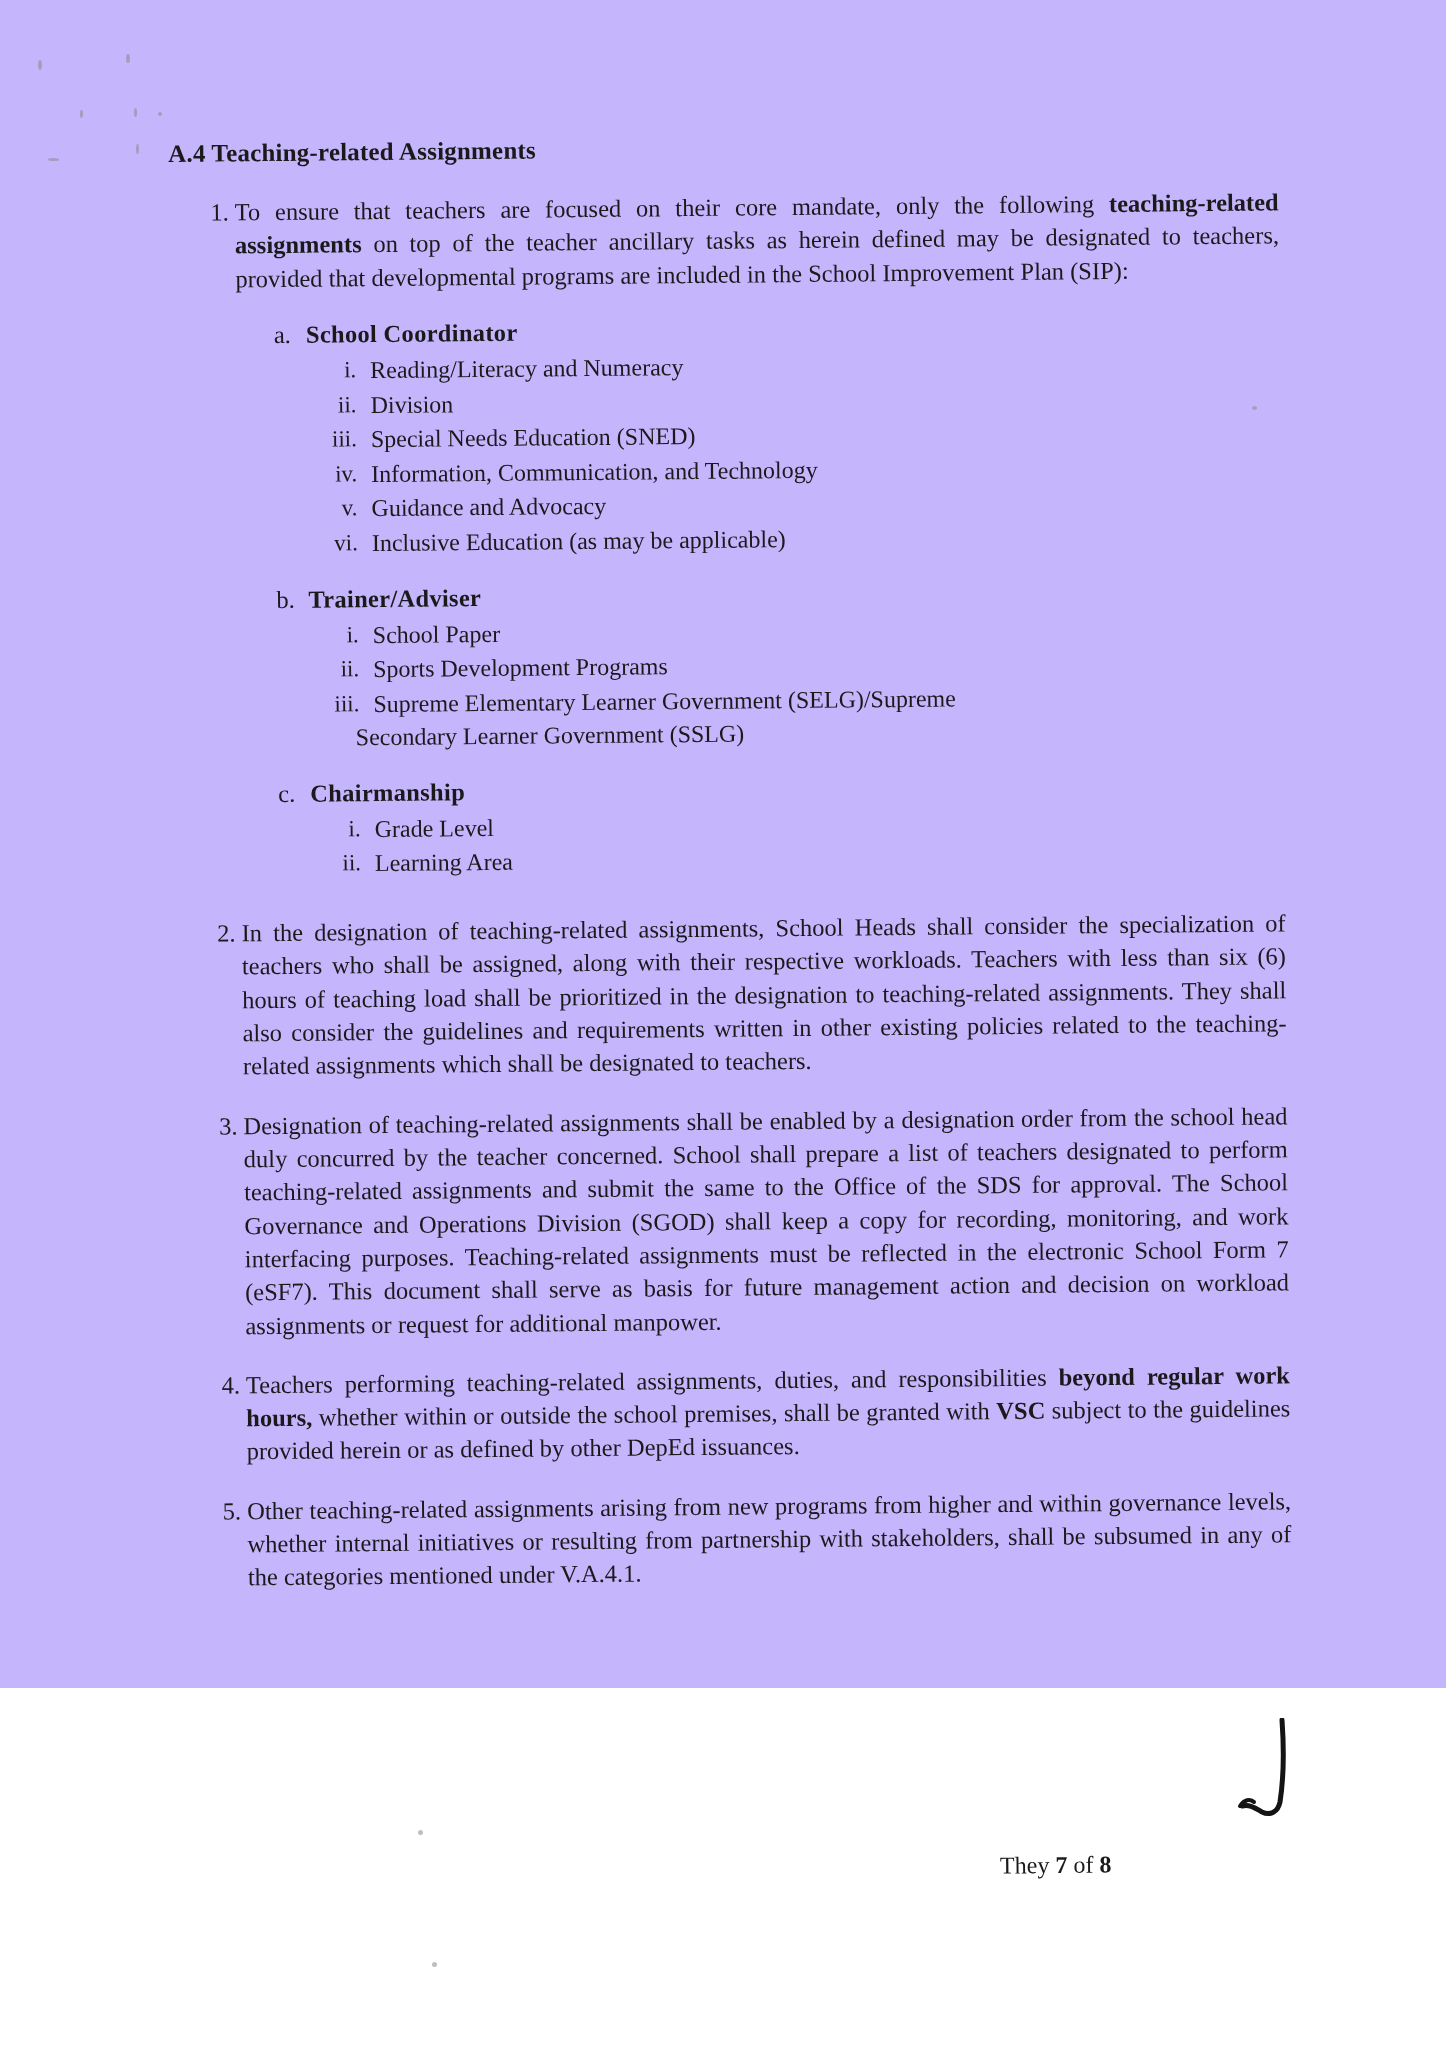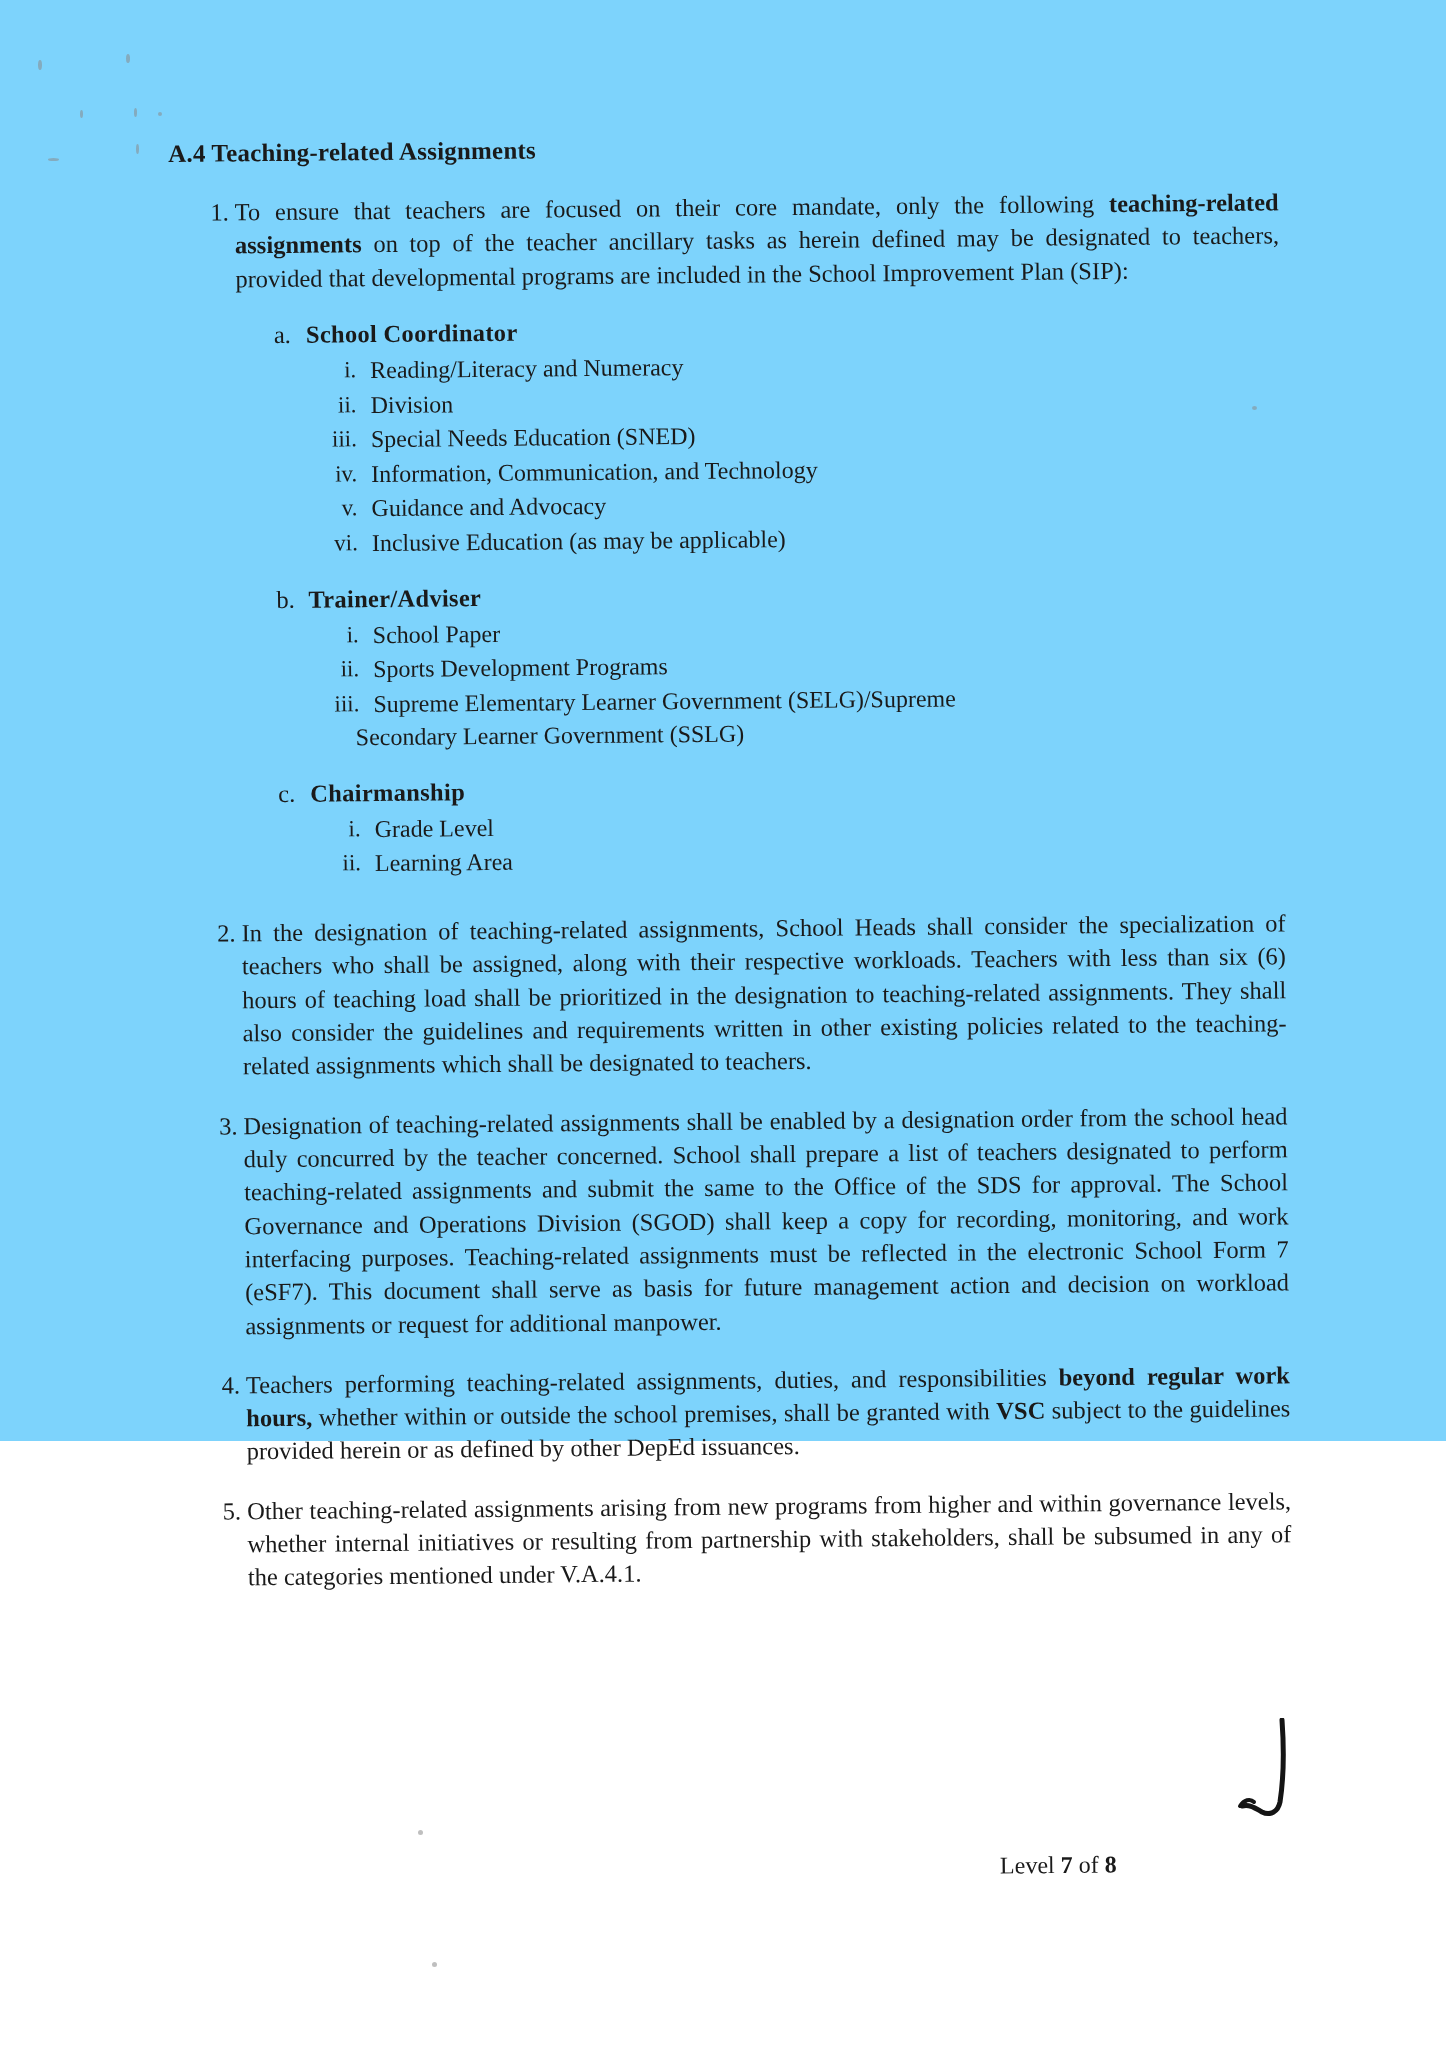--- a/index.html
+++ b/index.html
@@ -12,22 +12,22 @@
     height: 2048px;
     position: relative;
     font-family: "Liberation Serif", serif;
     color: #1a1a1a;
     overflow: hidden;
   }
   .page {
     position: absolute;
     top: 0; left: 0;
     width: 1446px;
-    height: 1441px;
-    background: #7dd3fc;
+    height: 1688px;
+    background: #c4b5fd;
   }
   
   .speck {
     position: absolute;
     background: #8a8a8a;
     border-radius: 50%;
     opacity: .55;
   }
   .content {
     position: absolute;
@@ -193,16 +193,16 @@
     </div>
 
   </div>
 
   <svg class="squiggle" viewBox="0 0 80 110">
     <path d="M60 2 C62 30, 62 58, 58 84 C56 94, 48 98, 40 94 C33 90, 28 86, 20 88" fill="none" stroke="#141414" stroke-width="5" stroke-linecap="round"></path>
     <path d="M18 88 C22 82, 28 80, 32 84" fill="none" stroke="#141414" stroke-width="4" stroke-linecap="round"></path>
   </svg>
 
   <div class="footer">
-    <span>Level </span><b>7</b><span> of </span><b>8</b>
+    <span>They </span><b>7</b><span> of </span><b>8</b>
   </div>
 
 </div>
 
 </body></html>

